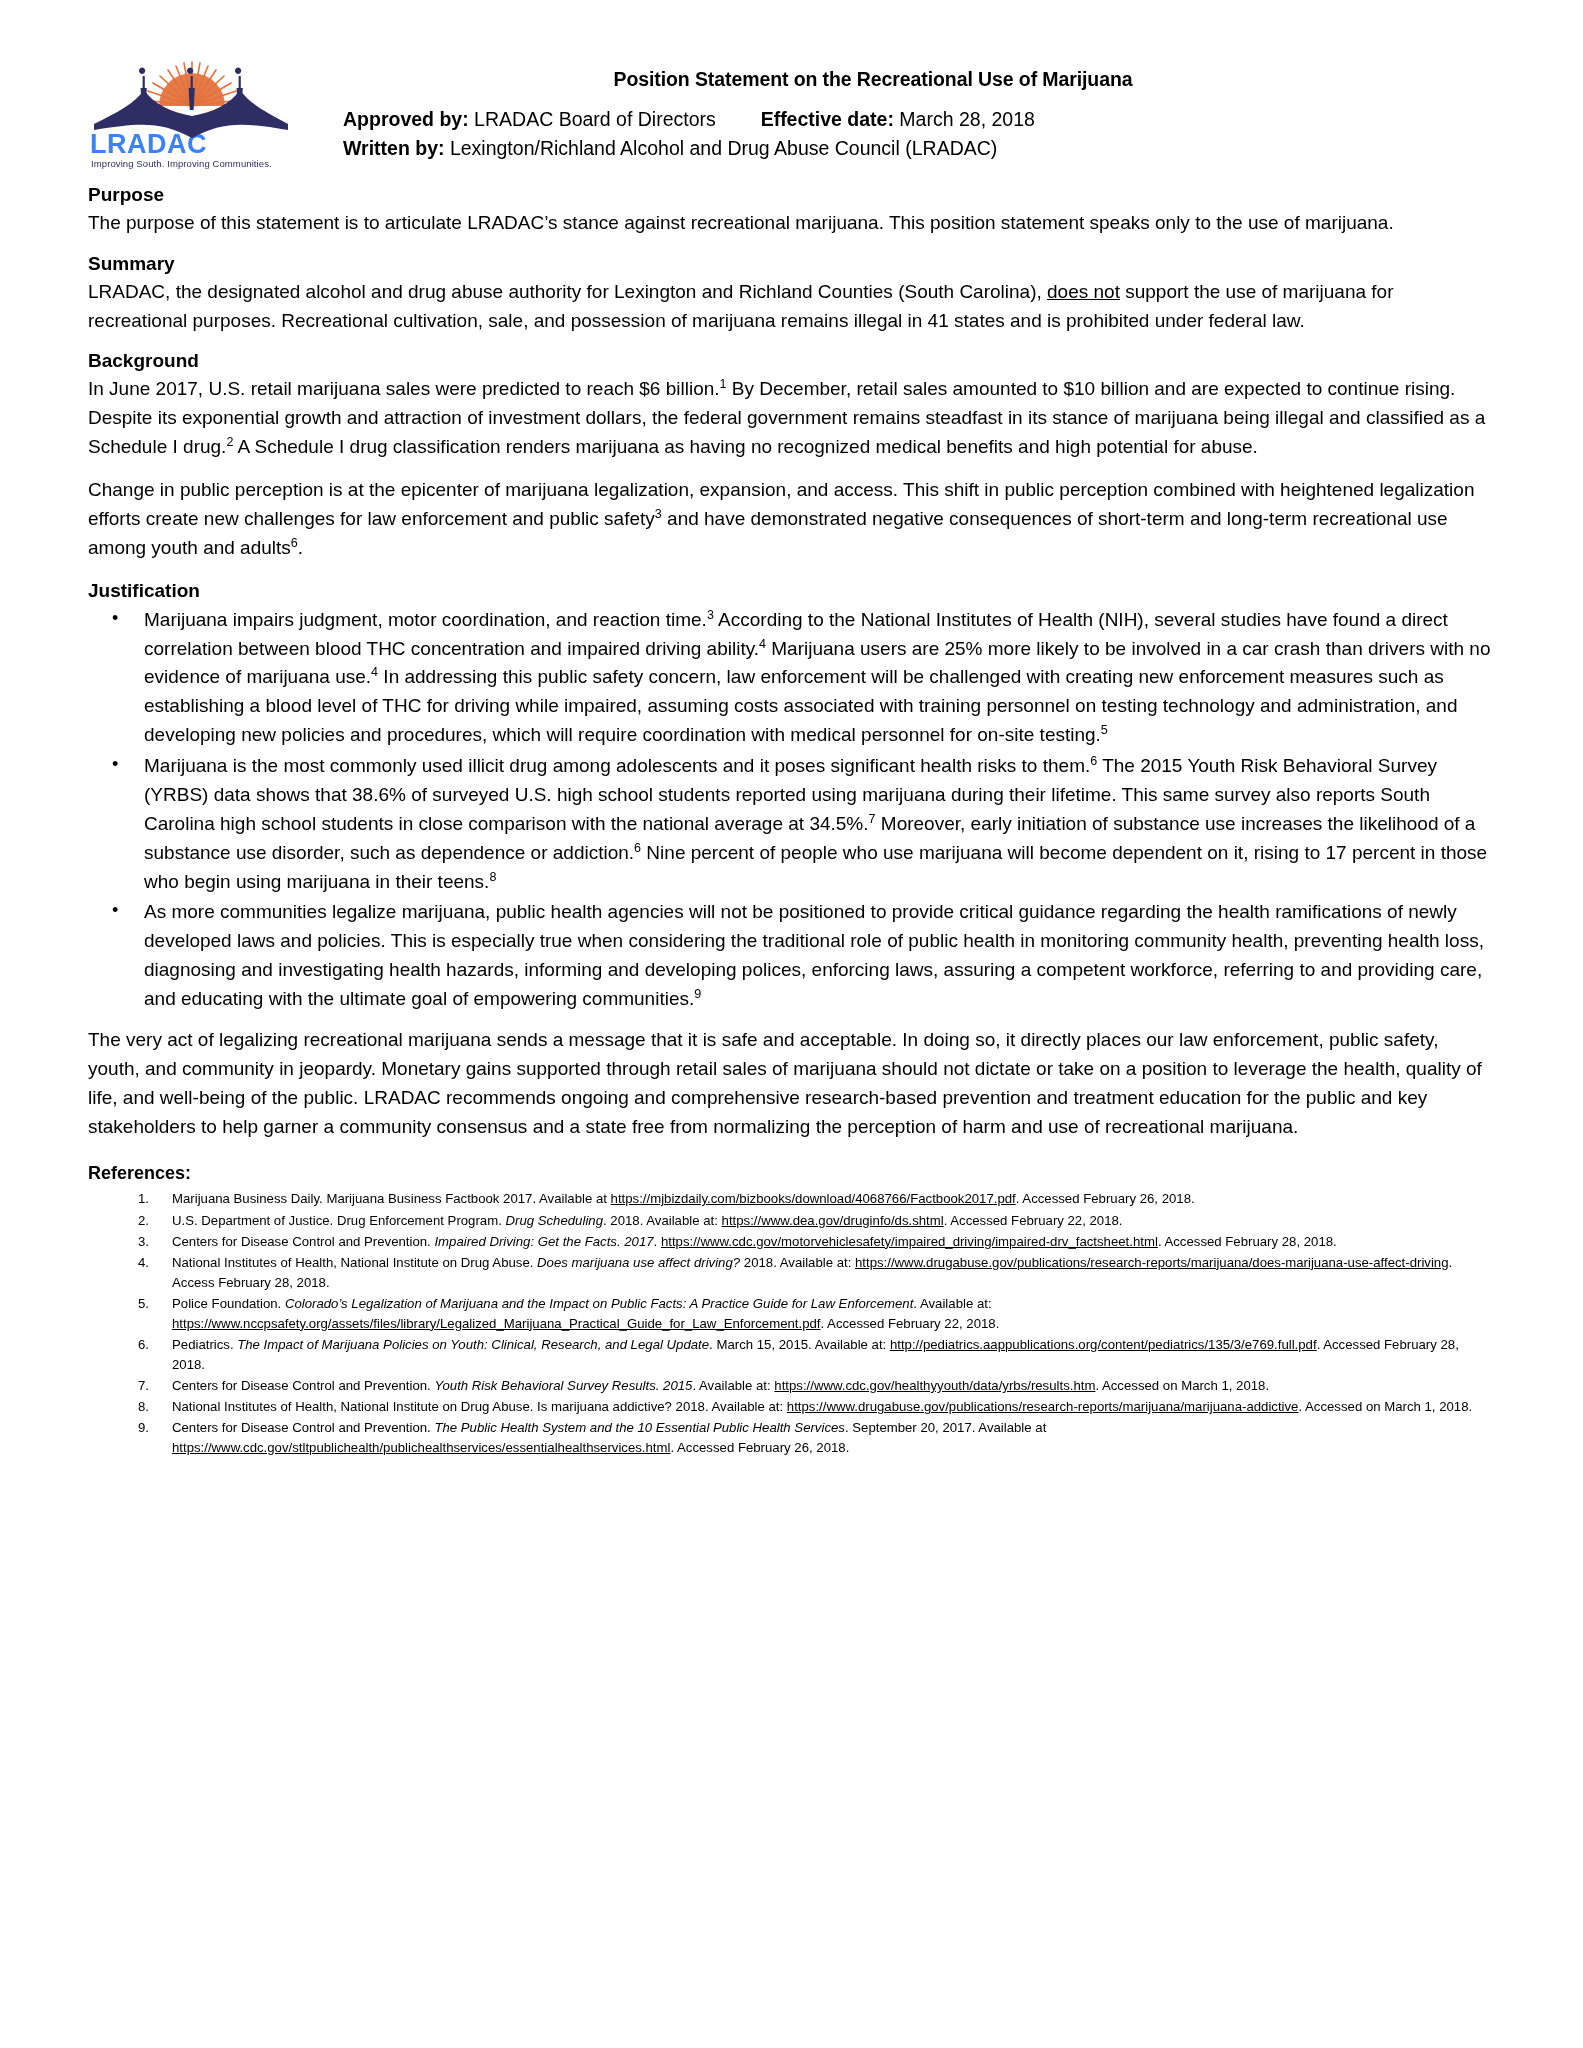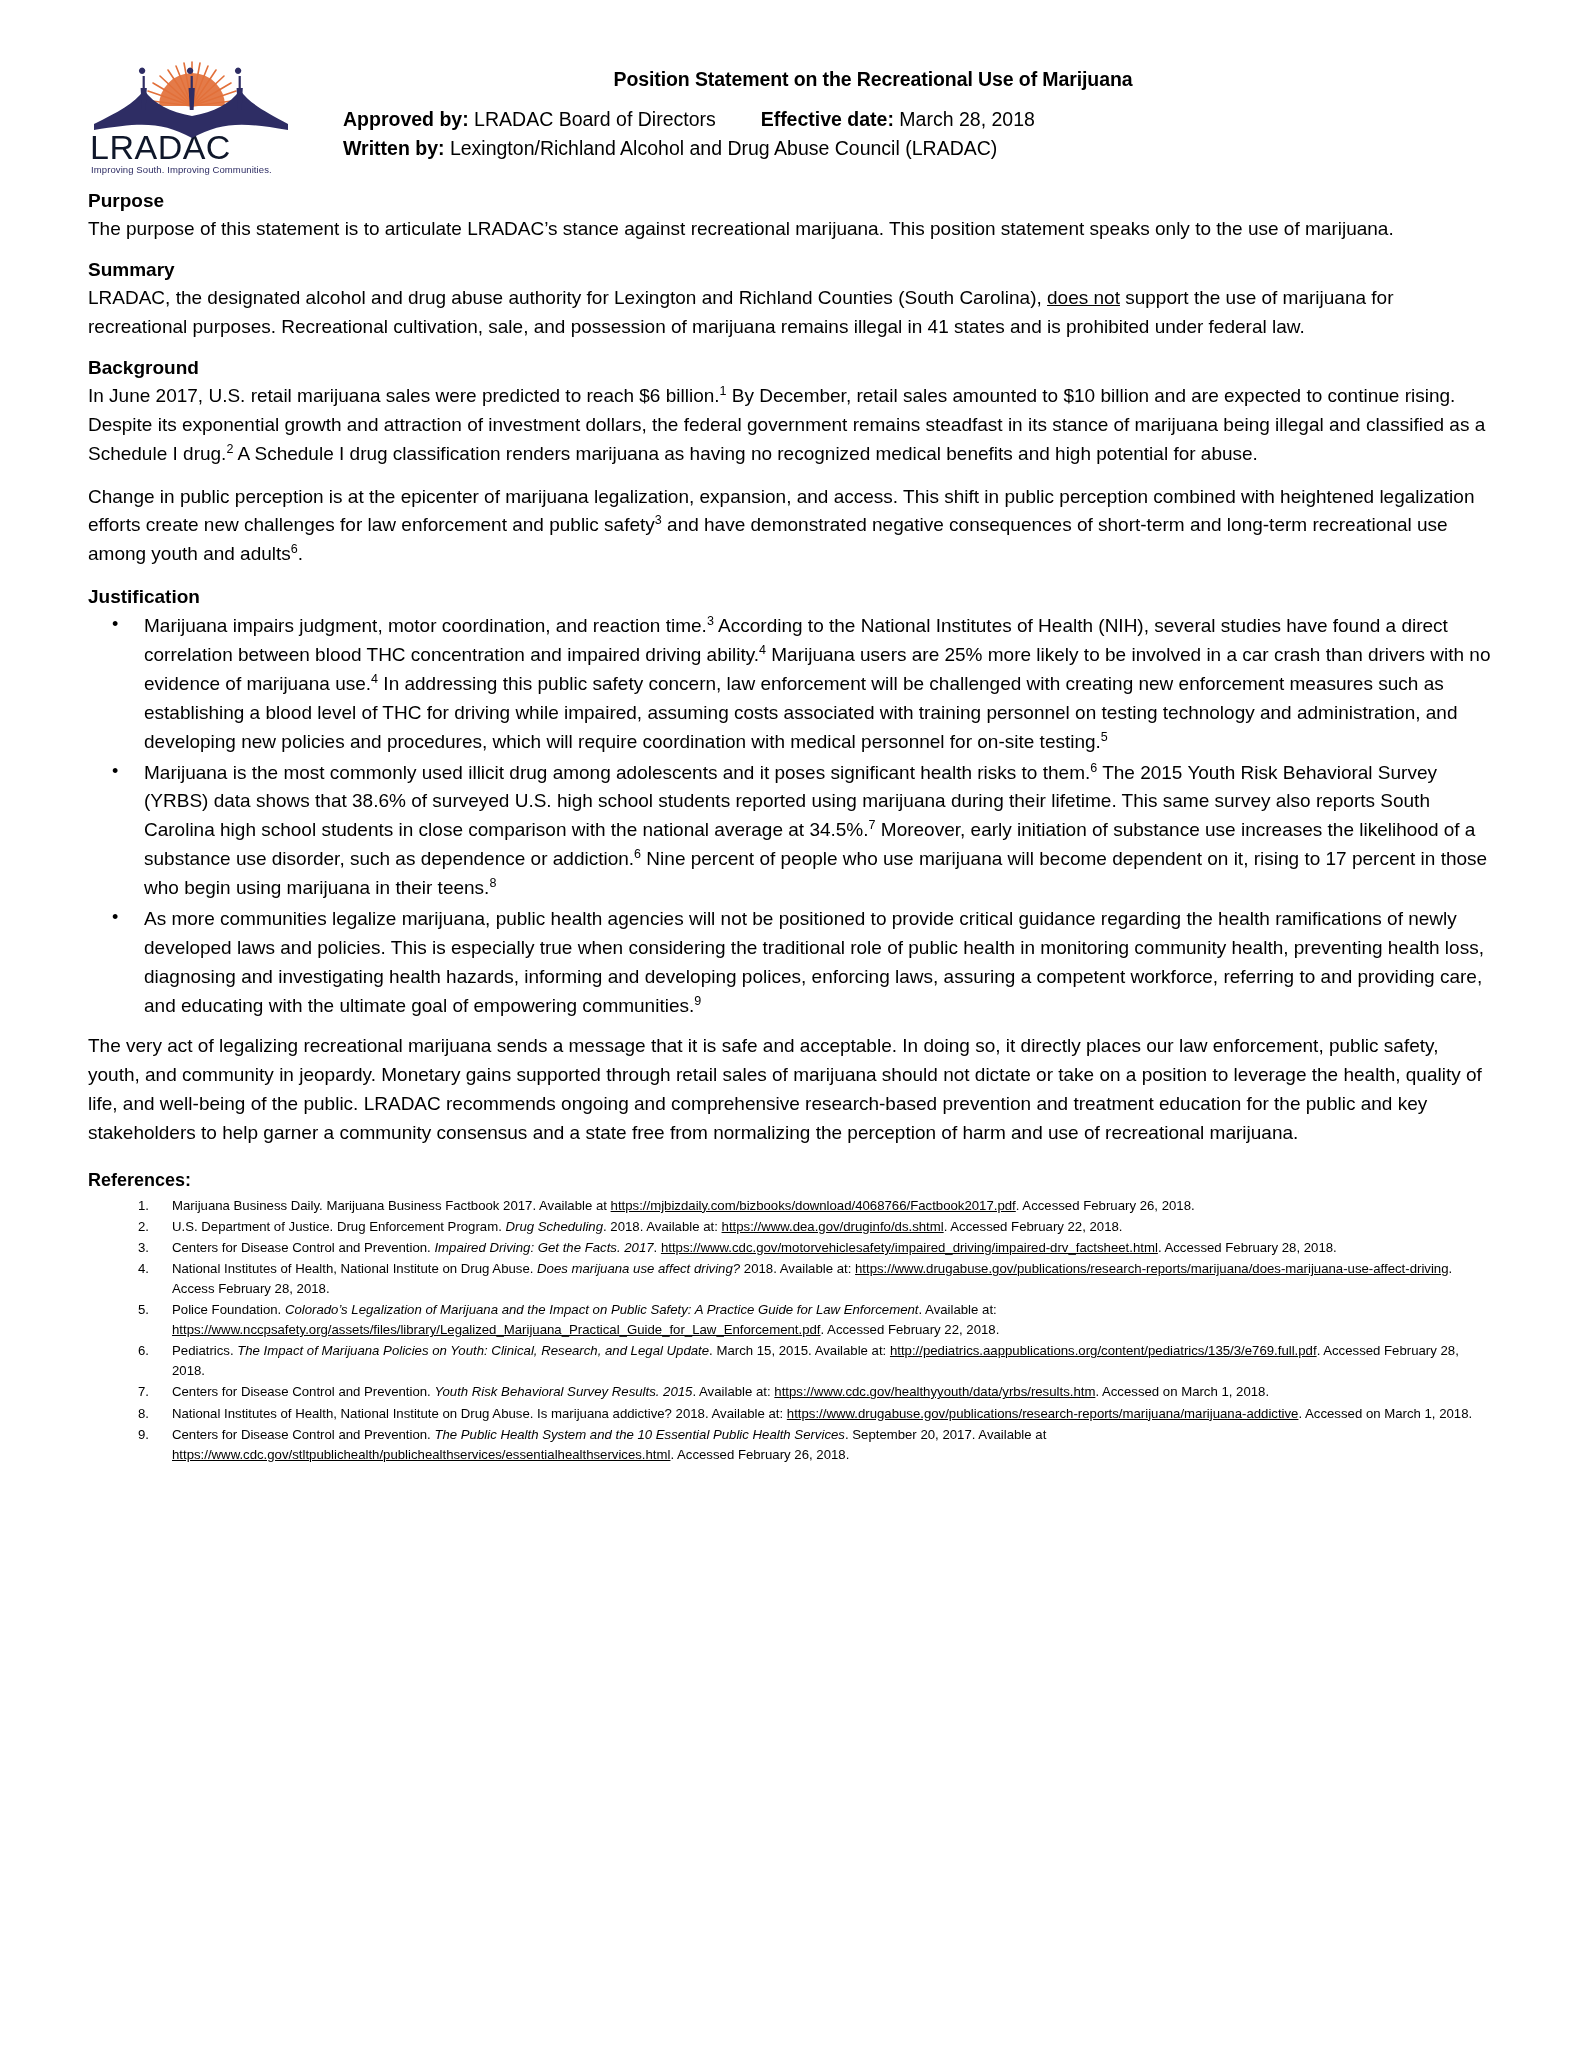--- a/index.html
+++ b/index.html
@@ -33,26 +33,26 @@
   }
   .logo-mark {
     width: 198px;
     height: 78px;
     position: relative;
     margin-left: 4px;
   }
   .logo-mark svg { display: block; }
   .logo-word {
     font-family: "Liberation Sans", sans-serif;
-    font-size: 34px;
+    font-size: 27px;
     letter-spacing: 0.5px;
-    color: #0f172a;
+    color: #3b82f6;
     line-height: 0.92;
     margin: -6px 0 0 2px;
-    font-weight: 400;
+    font-weight: 700;
   }
   .logo-tagline {
     font-family: "Liberation Sans", sans-serif;
     font-size: 9.5px;
     color: #2e2d64;
     letter-spacing: 0.1px;
     margin: 1px 0 0 3px;
     white-space: nowrap;
   }
 
@@ -239,20 +239,20 @@
   </ul>
 
   <p class="body">The very act of legalizing recreational marijuana sends a message that it is safe and acceptable. In doing so, it directly places our law enforcement, public safety, youth, and community in jeopardy. Monetary gains supported through retail sales of marijuana should not dictate or take on a position to leverage the health, quality of life, and well-being of the public. LRADAC recommends ongoing and comprehensive research-based prevention and treatment education for the public and key stakeholders to help garner a community consensus and a state free from normalizing the perception of harm and use of recreational marijuana.</p>
 
   <div class="refs-head">References:</div>
   <ol class="refs">
     <li><span>Marijuana Business Daily. Marijuana Business Factbook 2017. Available at </span><i></i><span></span><span class="link">https://mjbizdaily.com/bizbooks/download/4068766/Factbook2017.pdf</span><span>. Accessed February 26, 2018.</span></li>
     <li><span>U.S. Department of Justice. Drug Enforcement Program. </span><i>Drug Scheduling</i><span>. 2018. Available at: </span><span class="link">https://www.dea.gov/druginfo/ds.shtml</span><span>. Accessed February 22, 2018.</span></li>
     <li><span>Centers for Disease Control and Prevention. </span><i>Impaired Driving: Get the Facts. 2017</i><span>. </span><span class="link">https://www.cdc.gov/motorvehiclesafety/impaired_driving/impaired-drv_factsheet.html</span><span>. Accessed February 28, 2018.</span></li>
     <li><span>National Institutes of Health, National Institute on Drug Abuse. </span><i>Does marijuana use affect driving?</i><span> 2018. Available at: </span><span class="link">https://www.drugabuse.gov/publications/research-reports/marijuana/does-marijuana-use-affect-driving</span><span>. Access February 28, 2018.</span></li>
-    <li><span>Police Foundation. </span><i>Colorado’s Legalization of Marijuana and the Impact on Public Safety: A Practice Guide for Law Enforcement</i><span>. Available at: </span><span class="link">https://www.nccpsafety.org/assets/files/library/Legalized_Marijuana_Practical_Guide_for_Law_Enforcement.pdf</span><span>. Accessed February 22, 2018.</span></li>
+    <li><span>Police Foundation. </span><i>Colorado’s Legalization of Marijuana and the Impact on Public Facts: A Practice Guide for Law Enforcement</i><span>. Available at: </span><span class="link">https://www.nccpsafety.org/assets/files/library/Legalized_Marijuana_Practical_Guide_for_Law_Enforcement.pdf</span><span>. Accessed February 22, 2018.</span></li>
     <li><span>Pediatrics. </span><i>The Impact of Marijuana Policies on Youth: Clinical, Research, and Legal Update</i><span>. March 15, 2015. Available at: </span><span class="link">http://pediatrics.aappublications.org/content/pediatrics/135/3/e769.full.pdf</span><span>. Accessed February 28, 2018.</span></li>
     <li><span>Centers for Disease Control and Prevention. </span><i>Youth Risk Behavioral Survey Results. 2015</i><span>. Available at: </span><span class="link">https://www.cdc.gov/healthyyouth/data/yrbs/results.htm</span><span>. Accessed on March 1, 2018.</span></li>
     <li><span>National Institutes of Health, National Institute on Drug Abuse. Is marijuana addictive? 2018. Available at: </span><i></i><span></span><span class="link">https://www.drugabuse.gov/publications/research-reports/marijuana/marijuana-addictive</span><span>. Accessed on March 1, 2018.</span></li>
     <li><span>Centers for Disease Control and Prevention. </span><i>The Public Health System and the 10 Essential Public Health Services</i><span>. September 20, 2017. Available at </span><span class="link">https://www.cdc.gov/stltpublichealth/publichealthservices/essentialhealthservices.html</span><span>. Accessed February 26, 2018.</span></li>
   </ol>
 
 </div>
 
 </body></html>

